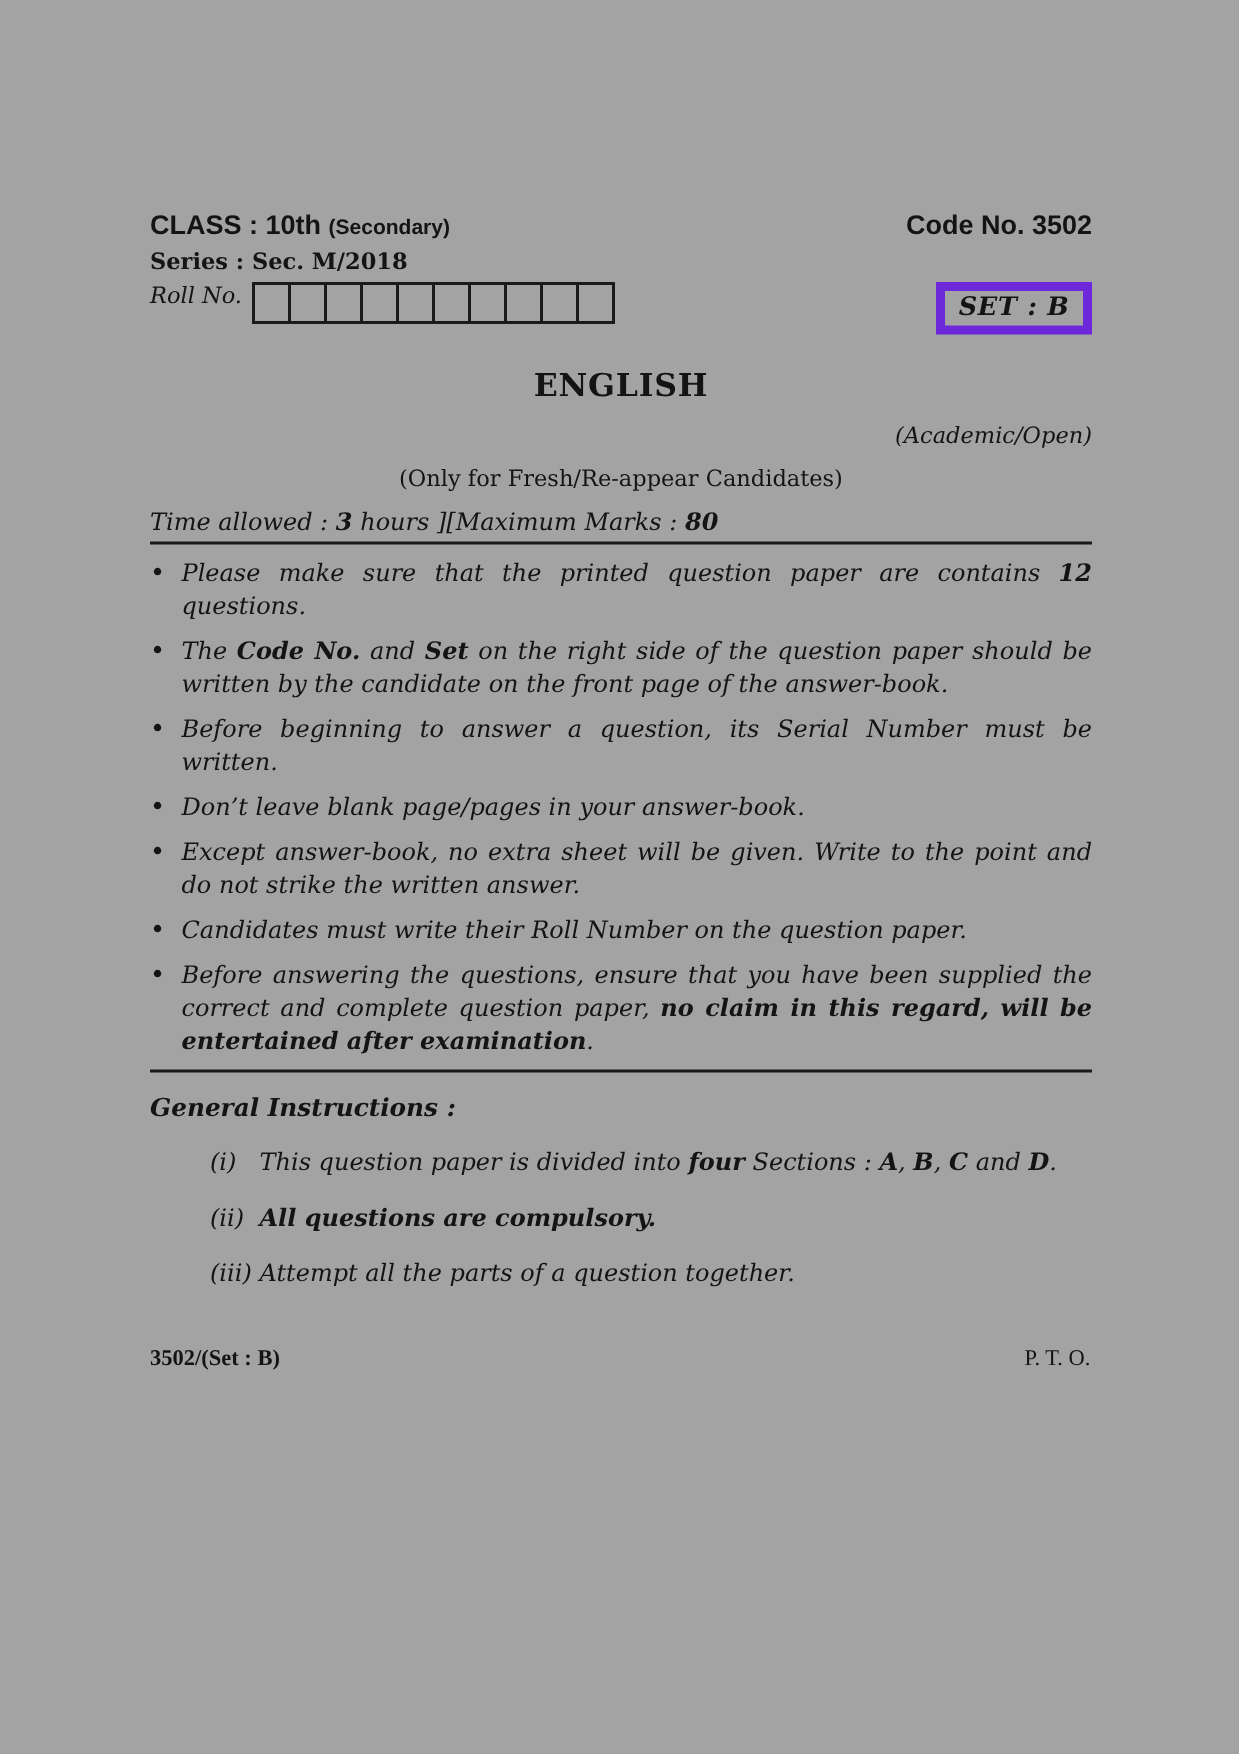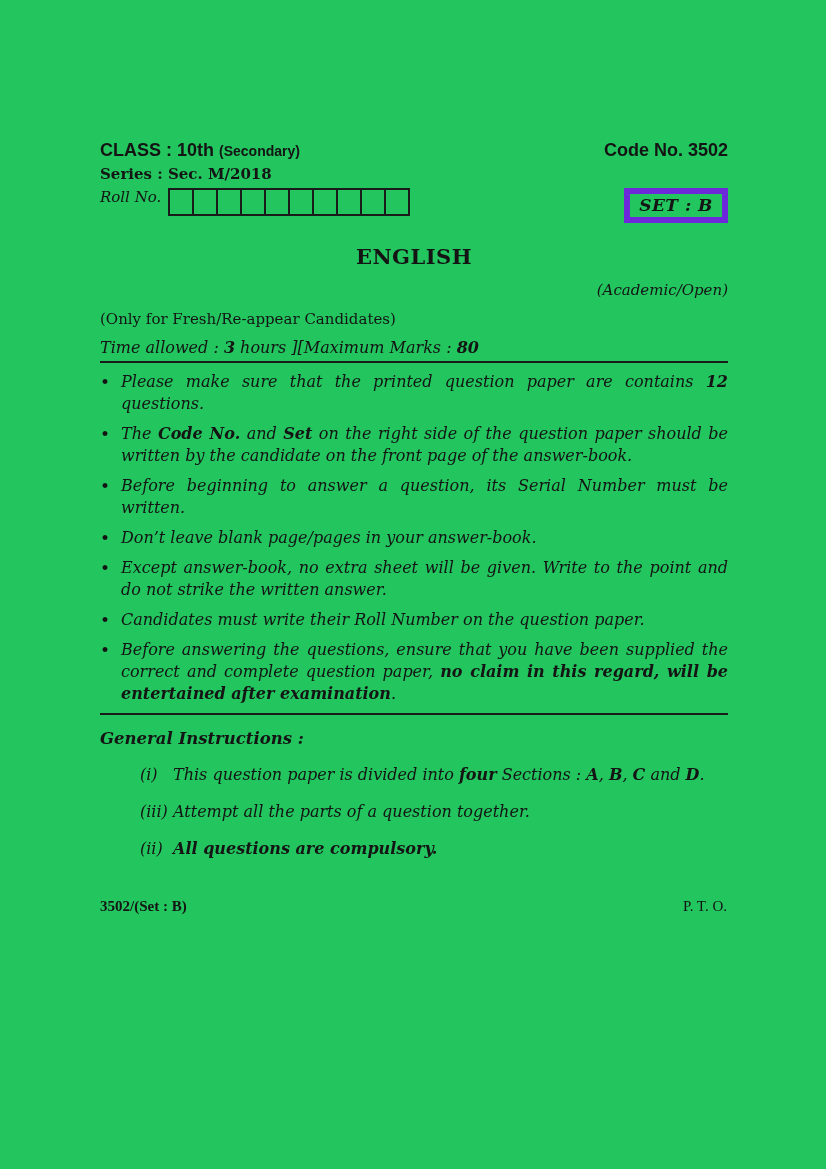--- a/index.html
+++ b/index.html
@@ -4,21 +4,21 @@
 <style>
   html, body {
     margin: 0;
     padding: 0;
     background: #ffffff;
   }
   .page {
     position: relative;
     width: 826px;
     height: 1169px;
-    background: #22c55e;
+    background: #a3a3a3;
     color: #141414;
     font-family: "DejaVu Serif", serif;
     overflow: hidden;
   }
   .content {
     position: absolute;
     left: 100px;
     top: 140px;
     width: 628px;
   }
@@ -78,20 +78,21 @@
     letter-spacing: 0.5px;
   }
   .stream {
     margin-top: 12px;
     text-align: right;
     font-style: italic;
     font-size: 15px;
   }
   .eligibility {
     margin-top: 11px;
+    text-align: center;
     font-size: 15px;
   }
   .meta-row {
     margin-top: 10px;
     display: flex;
     justify-content: flex-start;
     font-style: italic;
     font-size: 16px;
     padding-bottom: 4px;
     border-bottom: 2px solid #1a1a1a;
@@ -241,26 +242,26 @@
     <div class="divider"></div>
 
     <div class="gi-heading">General Instructions :</div>
 
     <div class="gi-items">
       <div class="gi-item">
         <span class="num">(i)</span>
         <span class="gi-txt"><span>This question paper is divided into </span><span class="b">four</span><span> Sections : </span><span class="b">A</span><span>, </span><span class="b">B</span><span>, </span><span class="b">C</span><span> and </span><span class="b">D</span><span>.</span></span>
       </div>
       <div class="gi-item">
+        <span class="num">(ii)</span>
+        <span class="gi-txt"><span class="b">All questions are compulsory.</span></span>
+      </div>
+      <div class="gi-item">
         <span class="num">(iii)</span>
         <span class="gi-txt"><span>Attempt all the parts of a question together.</span></span>
-      </div>
-      <div class="gi-item">
-        <span class="num">(ii)</span>
-        <span class="gi-txt"><span class="b">All questions are compulsory.</span></span>
       </div>
     </div>
   </div>
 
   <div class="footer">
     <div class="footer-left">3502/(Set : B)</div>
     <div class="footer-right">P. T. O.</div>
   </div>
 </div>
 

